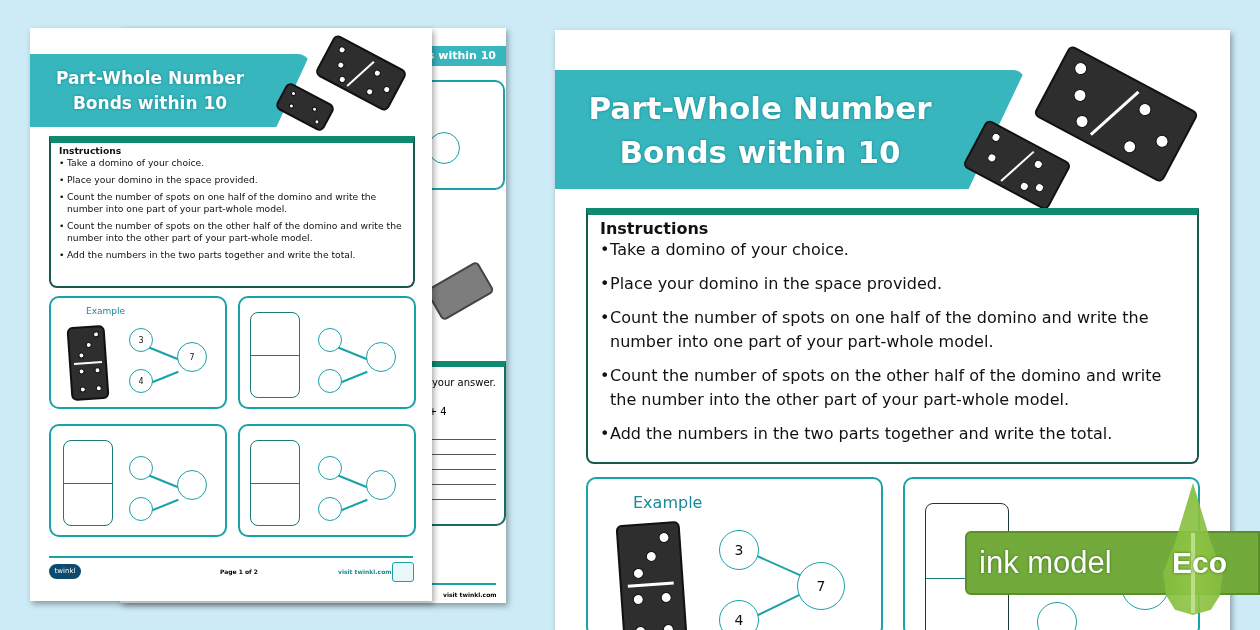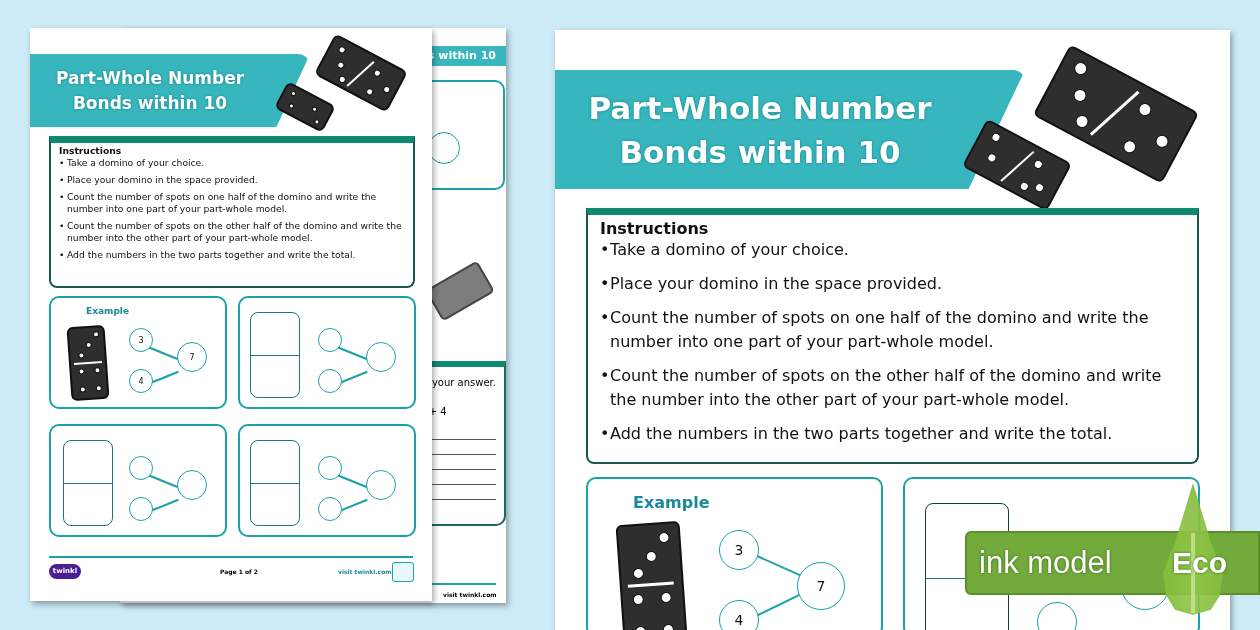--- a/index.html
+++ b/index.html
@@ -62,36 +62,36 @@
   .instr .title { font-weight: bold; }
   .instr ul { list-style: none; }
   .instr li { position: relative; padding-left: 8px; }
   .instr li::before { content: "•"; position: absolute; left: 0; }
   #front-page .instr li { margin-top: 5px; line-height: 12px; }
   #front-page .instr li:first-child { margin-top: 1px; }
   .card {
     position: absolute; border: 2px solid #1ba1a8; border-radius: 10px; background: #fff;
   }
   #front-page .card { width: 178px; height: 113px; }
-  .card .label { position: absolute; color: #1a8a96; font-weight: bold; padding-left: 23px; }
+  .card .label { position: absolute; color: #1a8a96; font-weight: normal; padding-left: 23px; }
   .dom-outline { position: absolute; border: 1.5px solid #1a7a78; border-radius: 8px; }
   .dom-outline::after { content: ""; position: absolute; left: 0; right: 0; top: 50%; border-top: 1.5px solid #1a7a78; }
   .circle {
     position: absolute; border: 1.5px solid #1ba1a8; border-radius: 50%; background: #fff;
     display: flex; align-items: center; justify-content: center; color: #111; z-index: 1;
   }
   .conn { position: absolute; height: 1.5px; background: #1ba1a8; transform-origin: 0 50%; }
   .domino {
     position: absolute; background: #2e2e2e; border: 2px solid #111; border-radius: 6px;
   }
   .pip { position: absolute; background: #fff; border-radius: 50%; border: 1px solid #111; }
   .domino .bar { position: absolute; background: #fff; }
   #front-page .footer { position: absolute; left: 19px; right: 19px; top: 528px; height: 2px; background: #1ba1a8; }
   .twinkl-logo {
-    position: absolute; background: #4c1d95; color: #fff; font-weight: bold; border-radius: 10px;
+    position: absolute; background: #0c4a6e; color: #fff; font-weight: normal; border-radius: 10px;
     text-align: center;
   }
   #front-page .twinkl-logo { left: 19px; top: 536px; width: 32px; height: 15px; font-size: 7px; line-height: 15px; }
   #front-page .pageno { position: absolute; left: 190px; top: 540px; font-size: 6px; font-weight: bold; }
   #front-page .visit { position: absolute; left: 308px; top: 540px; font-size: 6px; font-weight: bold; color: #1a8a96; }
   .badge { position: absolute; border: 1px solid #1ba1a8; border-radius: 3px; background: #e8f7f8; }
   #front-page .badge { left: 362px; top: 534px; width: 22px; height: 20px; }
 
   
   #big-page { left: 555px; top: 30px; width: 675px; height: 610px; z-index: 3; }

